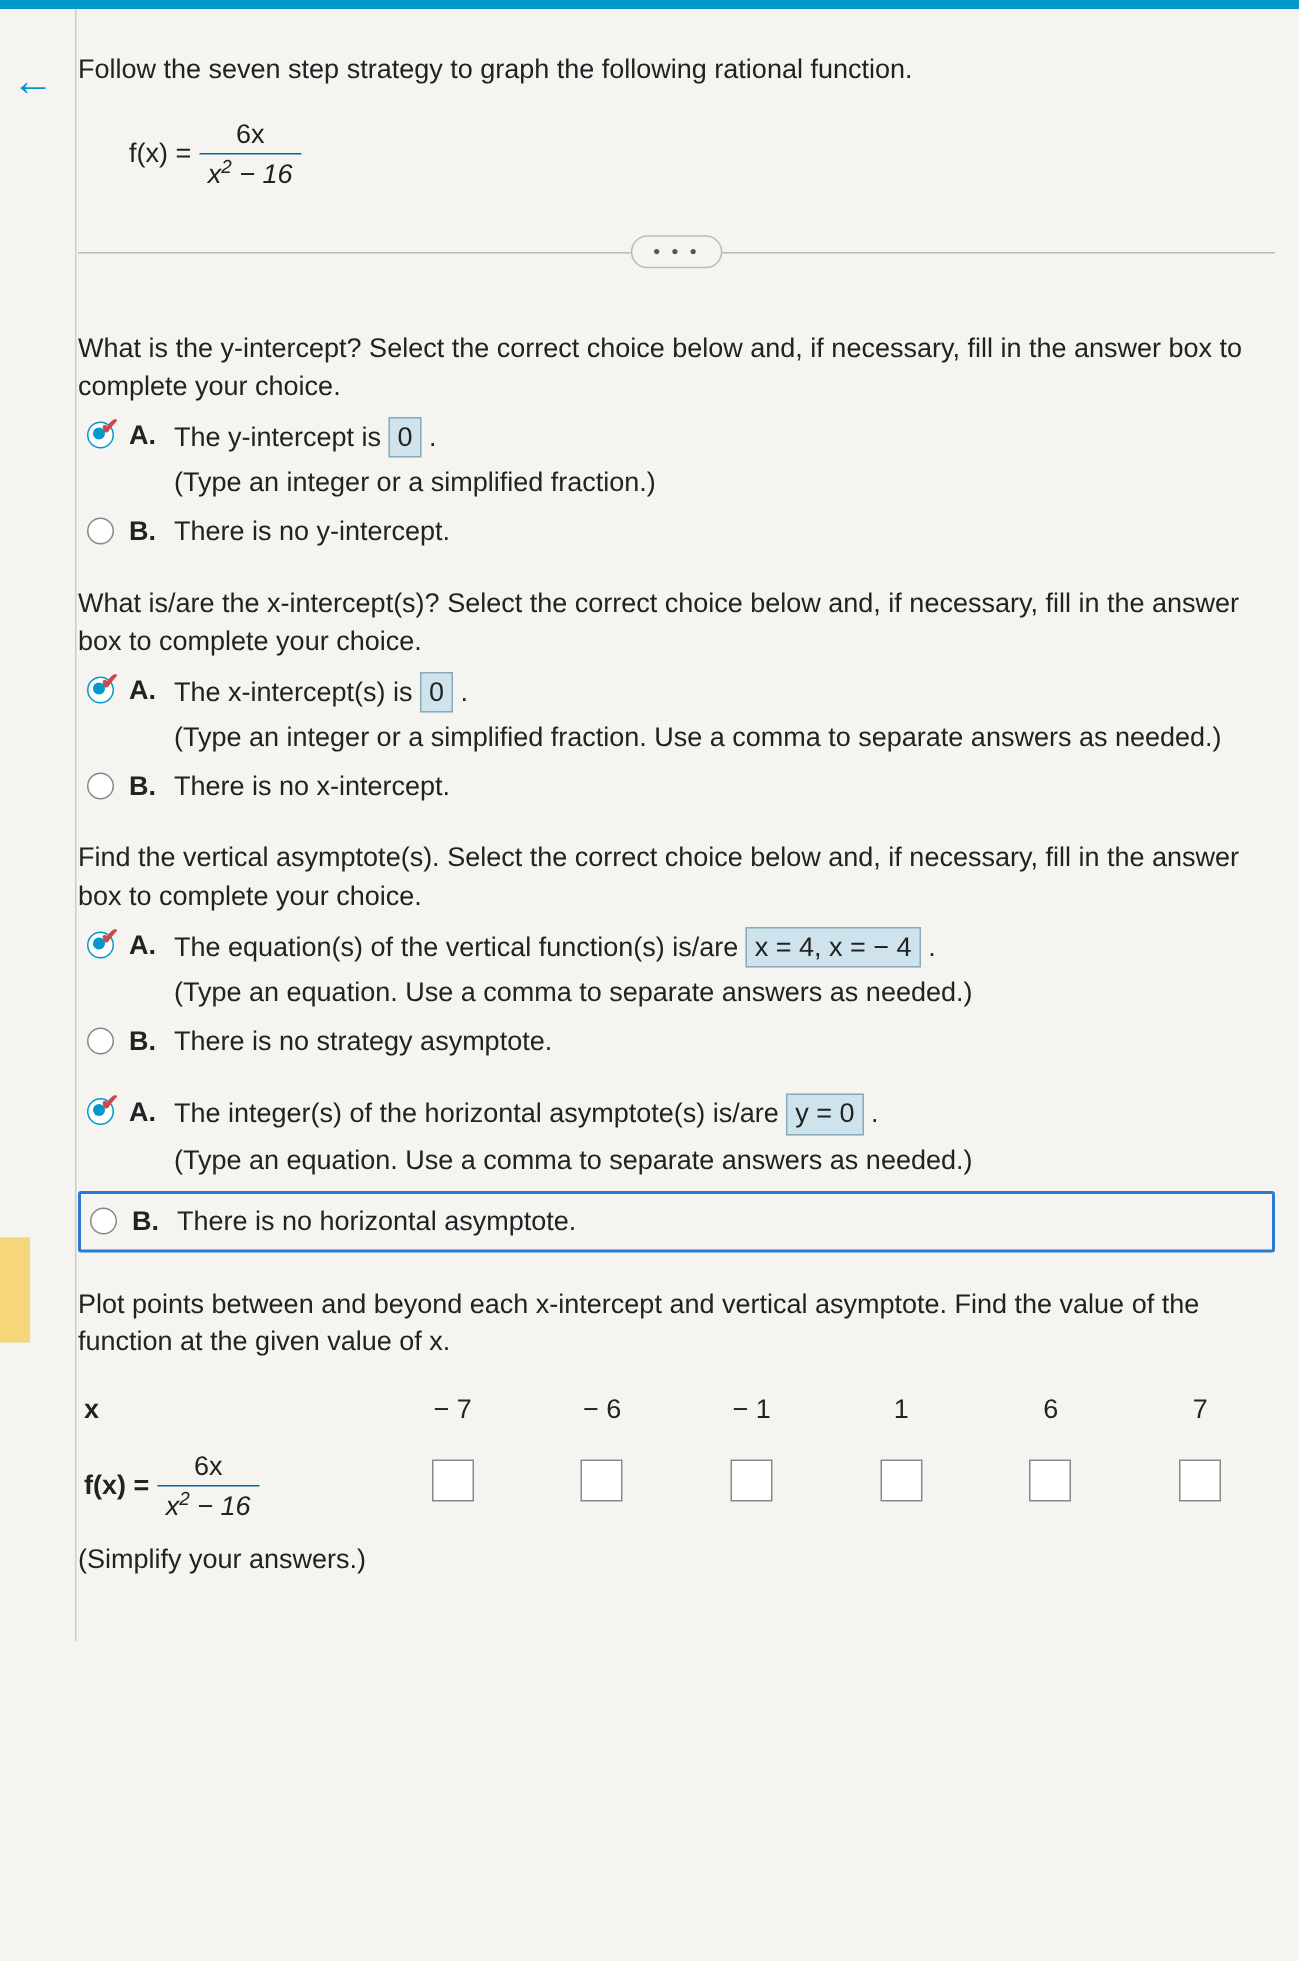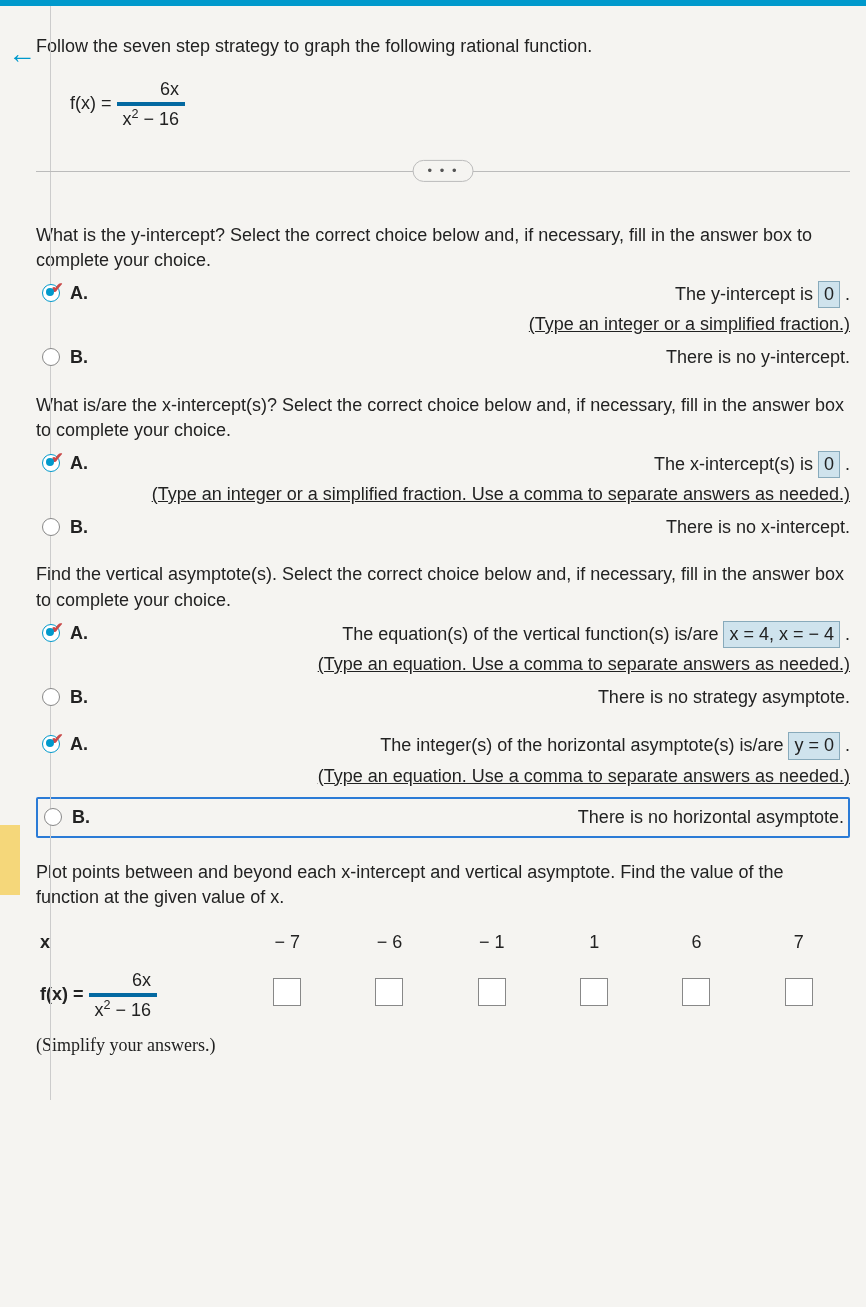--- a/index.html
+++ b/index.html
@@ -32,37 +32,37 @@
   }
   .yellow-tab {
     position: absolute;
     left: 0;
     top: 825px;
     width: 20px;
     height: 70px;
     background: #f5d77a;
   }
   .content {
-    margin-left: 36px;
+    margin-left: 52px;
     margin-right: 16px;
     padding-top: 28px;
     padding-bottom: 20px;
     font-size: 18px;
     line-height: 1.4;
   }
   .formula-block {
     margin: 18px 0 26px 34px;
   }
   .frac {
     display: inline-block;
     vertical-align: middle;
-    text-align: right;
+    text-align: center;
   }
   .frac .num { display:block; padding: 0 6px; }
-  .frac .den { display:block; border-top: 4px solid #0369a1; padding: 0 6px; }
+  .frac .den { display:block; border-top: 1px solid #0369a1; padding: 0 6px; font-style: italic; }
   sup { font-size: 0.7em; }
   .divider-row {
     position: relative;
     height: 24px;
     margin-bottom: 40px;
   }
   .divider-line {
     position: absolute;
     left: 0; right: 0; top: 50%;
     border-top: 1px solid #bbb;
@@ -116,25 +116,23 @@
     font-size: 15px;
     font-weight: bold;
   }
   .choice-label {
     font-weight: bold;
     margin-right: 10px;
     min-width: 20px;
   }
   .choice-body {
     flex: 1;
-    text-align: right;
   }
   .choice-body .sub {
     margin-top: 4px;
-    text-decoration: underline;
   }
   .answer-box {
     background: #cfe3ed;
     border: 1px solid #8ab;
     padding: 0 5px;
     display: inline-block;
   }
   .highlight-row {
     border: 2px solid #2b7bd6;
     border-radius: 2px;
@@ -292,16 +290,16 @@
           <td><span class="input-box"></span></td>
           <td><span class="input-box"></span></td>
           <td><span class="input-box"></span></td>
           <td><span class="input-box"></span></td>
           <td><span class="input-box"></span></td>
           <td><span class="input-box"></span></td>
         </tr>
       </tbody>
         </table>
     </div>
-    <p style="margin-top:4px;font-family:Liberation Serif, serif;">(Simplify your answers.)</p>
+    <p style="margin-top:4px;">(Simplify your answers.)</p>
   </div>
 
 </div>
 
 </body></html>

